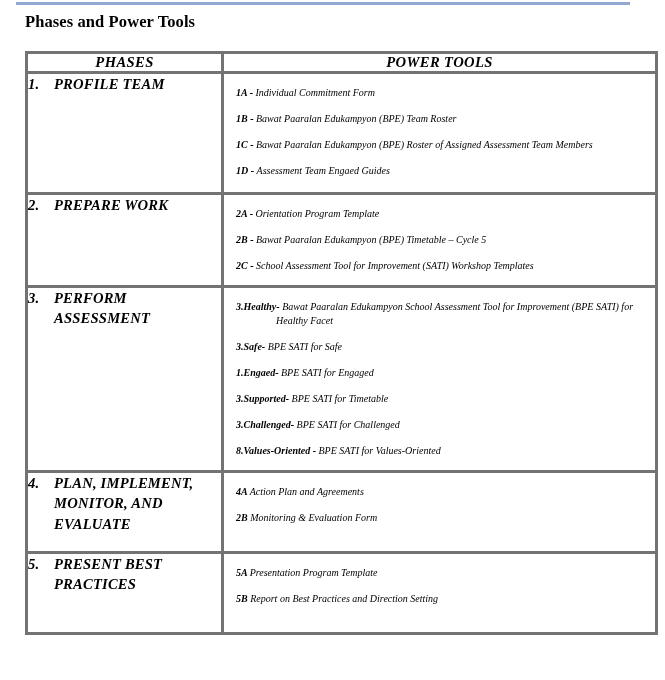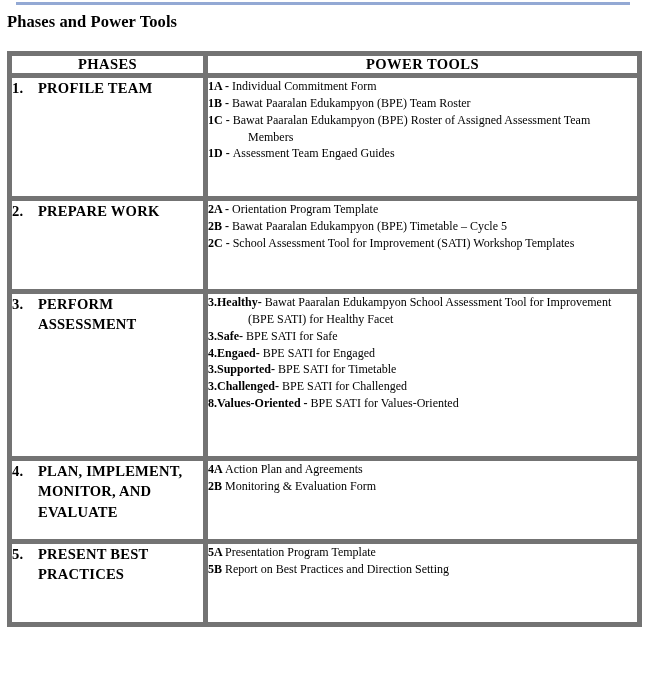--- a/index.html
+++ b/index.html
@@ -24,21 +24,21 @@
     position: absolute;
     top: 2px;
     left: 16px;
     width: 614px;
     height: 3px;
     background: #93a9d4;
   }
   .content {
     position: absolute;
     top: 12px;
-    left: 7px;
+    left: 25px;
     width: 630px;
   }
   .doc-heading {
     font-size: 16.5px;
     font-weight: bold;
     letter-spacing: 0.1px;
     margin: 0 0 19px 0;
     line-height: 1.2;
   }
   .intro {
@@ -48,23 +48,24 @@
     width: 620px;
   }
   table.tools-table {
     border-collapse: collapse;
     width: 630px;
     table-layout: fixed;
     margin: 0;
   }
   table.tools-table td,
   table.tools-table th {
-    border: 5px solid #737373;
+    border: 3px solid #737373;
     vertical-align: top;
     padding: 0;
+    font-style: italic;
   }
   col.col-phases { width: 196px; }
   col.col-tools  { width: 434px; }
 
   th.hdr {
     text-align: center;
     font-weight: bold;
     font-size: 14.6px;
     letter-spacing: 0.4px;
     padding: 2px 0 3px 0;
@@ -90,25 +91,25 @@
   .phase-label {
     flex: 1 1 auto;
     text-transform: uppercase;
   }
 
   
   td.tools-cell {
     padding: 3px 6px 4px 8px;
   }
   .tool-item {
-    font-size: 12px;
+    font-size: 10px;
     line-height: 1.4;
     padding-left: 22px;
     text-indent: -22px;
-    margin: 0;
+    margin: 12px;
   }
   .tool-item.deep {
     padding-left: 40px;
     text-indent: -40px;
   }
   .tool-code {
     font-weight: bold;
   }
   .tool-sep {
     font-weight: bold;
@@ -175,21 +176,21 @@
           <tr class="row-3">
             <td class="phase-cell">
               <div class="phase-line">
                 <span class="phase-num">3.</span>
                 <span class="phase-label">PERFORM ASSESSMENT</span>
               </div>
             </td>
             <td class="tools-cell">
               <div class="tool-item deep"><span class="tool-code">3.Healthy</span><span class="tool-sep">- </span><span class="tool-text">Bawat Paaralan Edukampyon School Assessment Tool for Improvement (BPE SATI) for Healthy Facet</span></div>
               <div class="tool-item"><span class="tool-code">3.Safe</span><span class="tool-sep">- </span><span class="tool-text">BPE SATI for Safe</span></div>
-              <div class="tool-item"><span class="tool-code">4.Engaed</span><span class="tool-sep">- </span><span class="tool-text">BPE SATI for Engaged</span></div>
+              <div class="tool-item"><span class="tool-code">1.Engaed</span><span class="tool-sep">- </span><span class="tool-text">BPE SATI for Engaged</span></div>
               <div class="tool-item"><span class="tool-code">3.Supported</span><span class="tool-sep">- </span><span class="tool-text">BPE SATI for Timetable</span></div>
               <div class="tool-item"><span class="tool-code">3.Challenged</span><span class="tool-sep">- </span><span class="tool-text">BPE SATI for Challenged</span></div>
               <div class="tool-item"><span class="tool-code">8.Values-Oriented</span><span class="tool-sep"> - </span><span class="tool-text">BPE SATI for Values-Oriented</span></div>
             </td>
           </tr>
           <tr class="row-4">
             <td class="phase-cell">
               <div class="phase-line">
                 <span class="phase-num">4.</span>
                 <span class="phase-label">PLAN, IMPLEMENT, MONITOR, AND EVALUATE</span>

